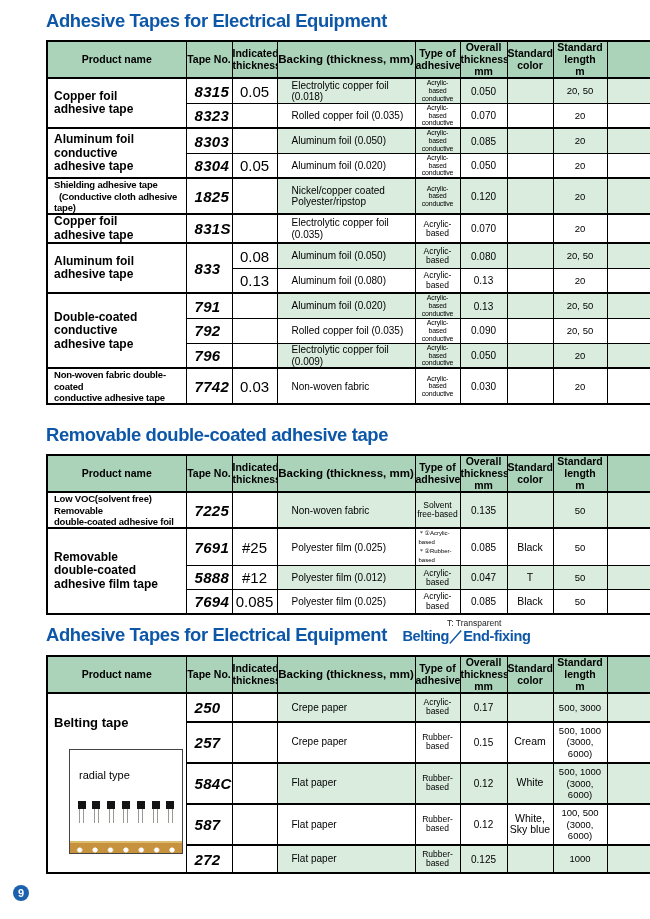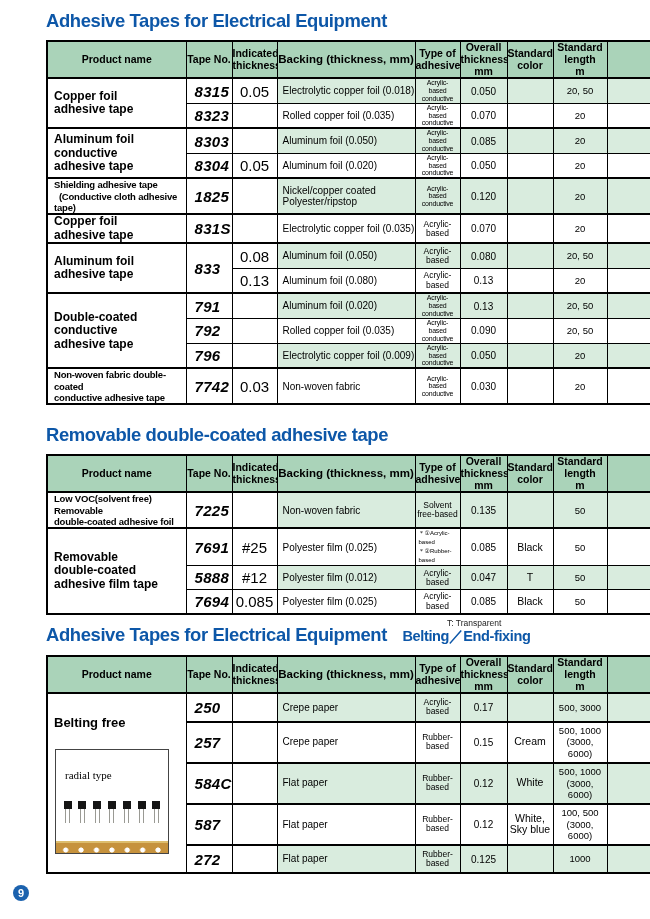--- a/index.html
+++ b/index.html
@@ -28,33 +28,33 @@
   }
   th.h-back{font-size:11.5px;}
   .t1 tr{height:25px;} .t2 tr{height:24px;} .t3 tr{height:25px;}
   tr.g > td{border-top-width:2px;}
   td.sh{background:#d9ecde;}
   td.end, th.end{border-right:0;}
   td.prod{text-align:left;padding-left:6px;font-weight:bold;font-size:12px;line-height:1.12;}
   td.prod.sm{font-size:9.5px;line-height:1.2;letter-spacing:-0.2px;}
   td.tape{font-weight:bold;font-size:15px;text-align:left;padding-left:8px;letter-spacing:0.3px;font-style:italic;}
   td.ind{text-align:center;font-size:15px;}
-  td.back{text-align:left;font-size:10px;padding-left:5px;line-height:1.15;}
+  td.back{text-align:left;font-size:10px;padding-left:14px;line-height:1.15;}
   td.adh{text-align:center;font-size:8.5px;line-height:1.1;}
   td.adh.c3{font-size:7px;line-height:1.12;letter-spacing:-0.2px;}
   td.adh.tiny{font-size:6px;text-align:left;padding-left:3px;line-height:1.5;}
   td.num{text-align:center;font-size:10px;}
   td.colr{text-align:center;font-size:10.5px;line-height:1.1;}
   td.len{text-align:center;font-size:9.5px;line-height:1.2;}
   .footnote{position:relative;left:401px;width:120px;text-align:left;
             font-size:8.5px;margin-top:3px;color:#222;}
   
   td.beltcell{vertical-align:top;text-align:left;padding:3px 4px 0 6px;}
   .belt-title{font-weight:bold;font-size:13px;line-height:15px;margin-bottom:1px;}
-  .belt-box{border:1px solid #444;width:112px;height:103px;margin-left:1px;background:#fff;overflow:hidden;font-family:Liberation Serif, serif;}
+  .belt-box{border:1px solid #444;width:112px;height:103px;margin-left:15px;background:#fff;overflow:hidden;}
   .b-label{font-size:11px;line-height:13px;padding:1px 0 0 9px;white-space:nowrap;}
   .radial-row{display:flex;justify-content:space-between;padding:1px 7px 0 7px;height:22px;}
   .cmp{width:9px;display:flex;flex-direction:column;align-items:center;}
   .cmp-head{width:8px;height:8px;background:#141414;}
   .cmp-legs{display:flex;gap:3px;height:14px;}
   .cmp-leg{width:1px;background:#9a9a94;}
   .tan-band{height:14px;border-top:2px solid #ddbd6d;background-color:#c6923d;
     background-image:radial-gradient(circle,#fff 2.2px,rgba(255,255,255,0) 2.9px);
     background-size:15.4px 14px;background-position:2px 0;}
   .page-num{
@@ -374,21 +374,21 @@
 mm</th>
       <th>Standard
 color</th>
       <th>Standard
 length
 m</th>
       <th class="end"></th>
     </tr>
     <tr>
       <td class="beltcell" rowspan="5">
-        <div class="belt-title">Belting free</div>
+        <div class="belt-title">Belting tape</div>
         <div class="belt-box">
           <div class="b-label">radial type</div>
           <div class="radial-row">
             <div class="cmp"><div class="cmp-head"></div><div class="cmp-legs"><div class="cmp-leg"></div><div class="cmp-leg"></div></div></div>
             <div class="cmp"><div class="cmp-head"></div><div class="cmp-legs"><div class="cmp-leg"></div><div class="cmp-leg"></div></div></div>
             <div class="cmp"><div class="cmp-head"></div><div class="cmp-legs"><div class="cmp-leg"></div><div class="cmp-leg"></div></div></div>
             <div class="cmp"><div class="cmp-head"></div><div class="cmp-legs"><div class="cmp-leg"></div><div class="cmp-leg"></div></div></div>
             <div class="cmp"><div class="cmp-head"></div><div class="cmp-legs"><div class="cmp-leg"></div><div class="cmp-leg"></div></div></div>
             <div class="cmp"><div class="cmp-head"></div><div class="cmp-legs"><div class="cmp-leg"></div><div class="cmp-leg"></div></div></div>
             <div class="cmp"><div class="cmp-head"></div><div class="cmp-legs"><div class="cmp-leg"></div><div class="cmp-leg"></div></div></div>

